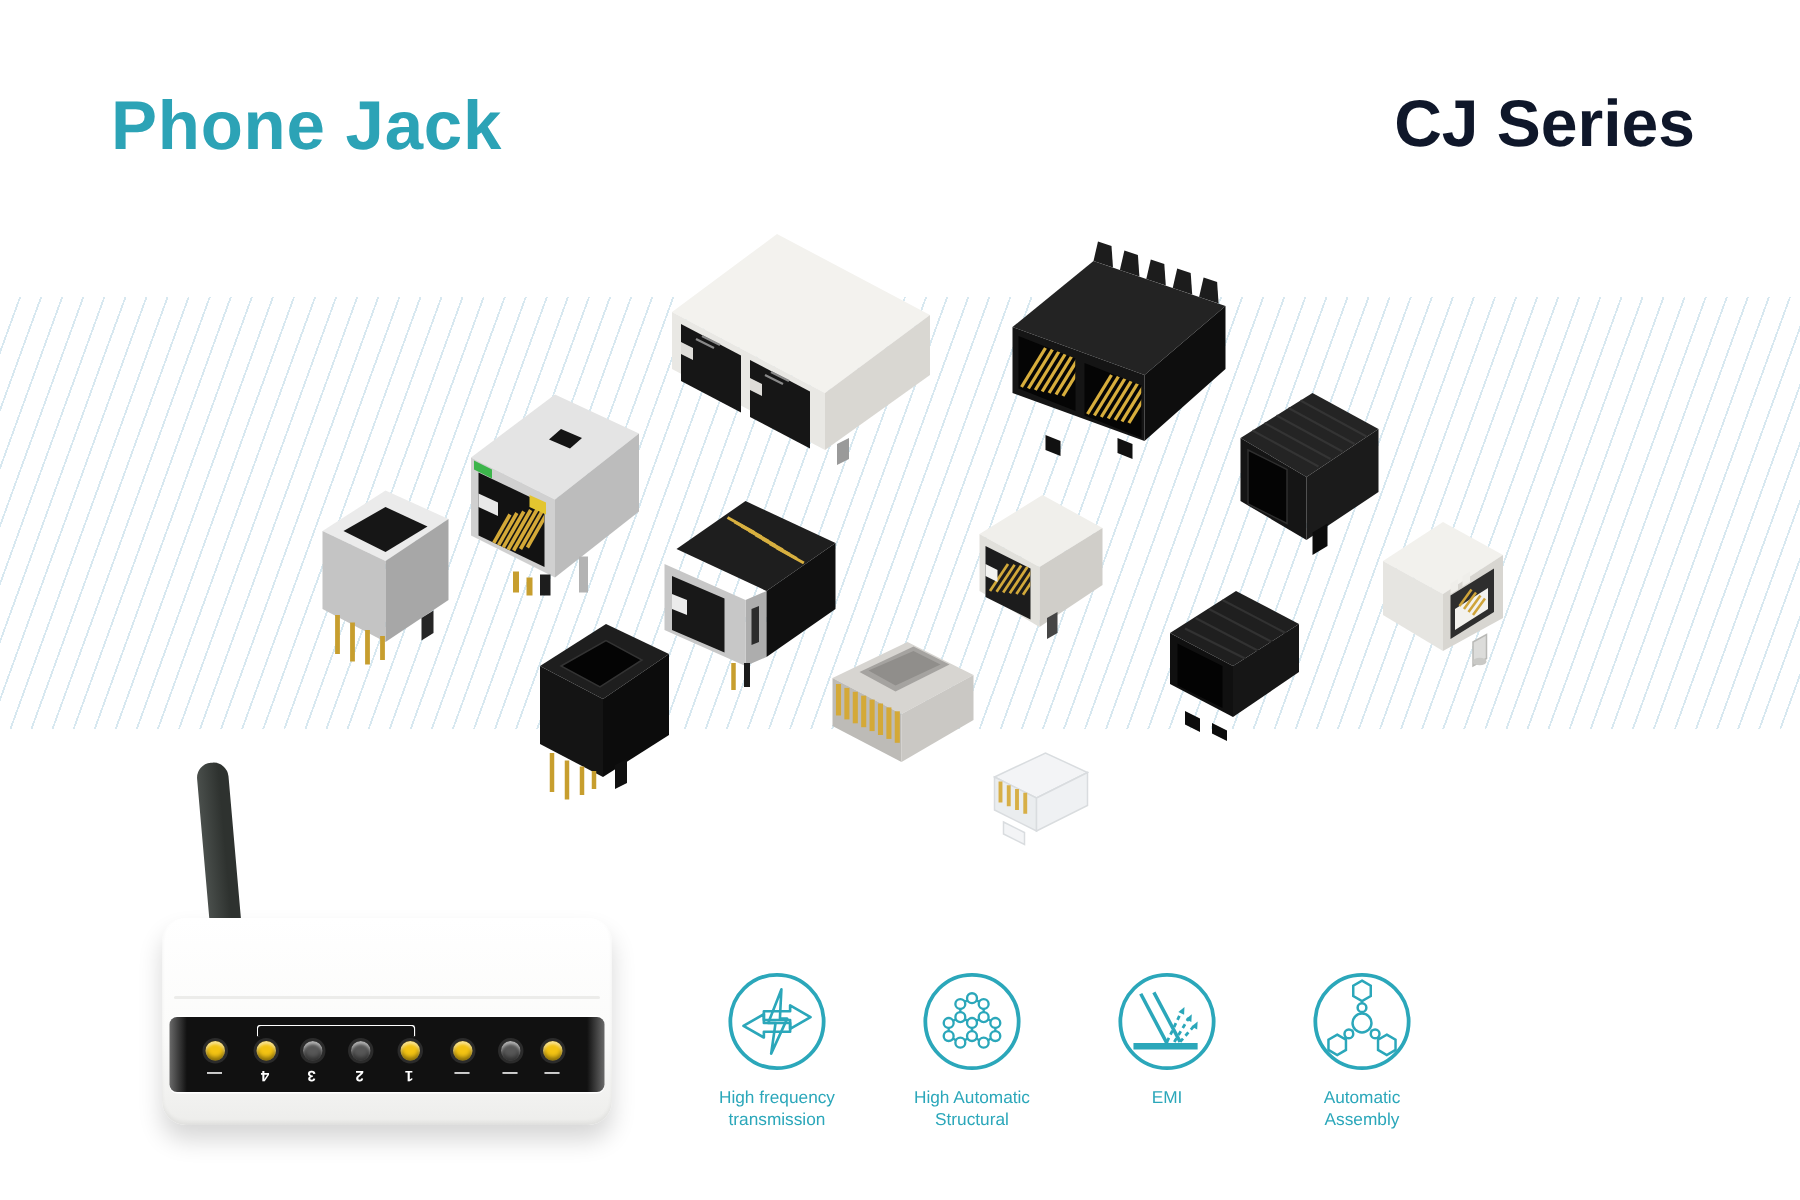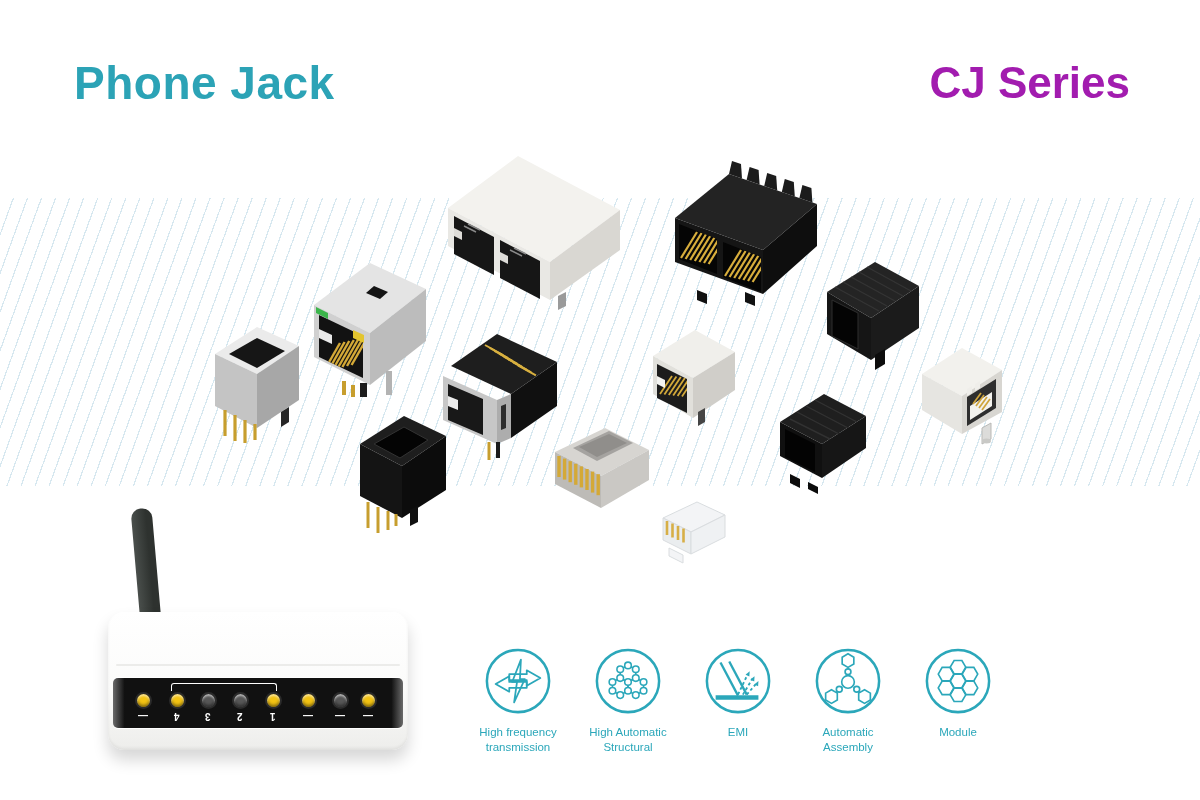--- a/index.html
+++ b/index.html
@@ -1,21 +1,21 @@
 <!DOCTYPE html>
 <html><head>
 <meta charset="utf-8">
 <style>
   html,body{margin:0;padding:0;background:#fff;}
   .stage{position:relative;width:1200px;height:800px;overflow:hidden;background:#ffffff;
          font-family:"Liberation Sans",sans-serif;}
   
   .title{position:absolute;left:74px;top:56px;font-size:46px;font-weight:700;
          color:#2ca3b6;letter-spacing:0.5px;}
-  .series{position:absolute;right:70px;top:58px;font-size:44px;font-weight:600;color:#a21caf;}
+  .series{position:absolute;right:70px;top:58px;font-size:44px;font-weight:600;color:#0f172a;}
   
   .band{position:absolute;left:0;top:198px;width:1200px;height:288px;
         background:repeating-linear-gradient(110deg,
           rgba(255,255,255,0) 0px, rgba(255,255,255,0) 12px,
           #d7e8f0 12px, #d7e8f0 13.2px);}
   .products-svg{position:absolute;left:0;top:140px;}
   
   .router{position:absolute;left:108px;top:506px;width:300px;height:244px;}
   .antenna{position:absolute;left:34px;top:2px;width:21px;height:132px;
            background:linear-gradient(90deg,#4a4f4c,#2e322f 70%);
@@ -30,21 +30,21 @@
   .led{position:absolute;top:14px;width:17px;height:17px;border-radius:50%;
        border:2px solid #2b2b2b;box-sizing:border-box;
        box-shadow:inset 0 2px 2px rgba(255,255,255,0.55), inset 0 -2px 3px rgba(0,0,0,0.45);}
   .mark{position:absolute;top:32px;width:24px;text-align:center;color:#ffffff;
         font-size:10px;font-weight:700;line-height:12px;}
   .mark.num span{display:inline-block;transform:rotate(180deg);}
   .bracket{position:absolute;left:58px;top:5px;width:104px;height:7px;
            border-top:1.6px solid #fff;border-left:1.6px solid #fff;border-right:1.6px solid #fff;
            border-radius:3px 3px 0 0;}
   
-  .features{position:absolute;left:463px;top:646px;display:flex;width:660px;}
+  .features{position:absolute;left:463px;top:646px;display:flex;width:660px;gap:20px;}
   .feat{width:110px;display:flex;flex-direction:column;align-items:center;}
   .feat svg{width:70px;height:70px;display:block;}
   .feat .lbl{margin-top:9px;font-size:11.5px;line-height:1.32;color:#2ba7ba;text-align:center;}
 </style>
 </head>
 <body>
 
 <div class="stage">
 
   <div class="title">Phone Jack</div>
@@ -380,33 +380,16 @@
           <circle cx="36" cy="26.5" r="3"></circle>
             <circle cx="27" cy="44.5" r="3"></circle>
             <circle cx="45" cy="44.5" r="3"></circle>
         </g>
       </svg>
       <div class="lbl">
         <span>Automatic</span><br><span>Assembly</span>
       </div>
     </div>
 
-    <div class="feat">
-      <svg viewBox="0 0 72 72">
-        <circle cx="36" cy="36" r="32" fill="none" stroke="#2ba7ba" stroke-width="2.6"></circle>
-        <g stroke="#2ba7ba" stroke-width="1.7" fill="none">
-          <polygon points="28,36 32,29.1 40,29.1 44,36 40,42.9 32,42.9"></polygon>
-          <polygon points="28,21.8 32,14.9 40,14.9 44,21.8 40,28.7 32,28.7"></polygon>
-          <polygon points="28,50.2 32,43.3 40,43.3 44,50.2 40,57.1 32,57.1"></polygon>
-          <polygon points="15.7,28.9 19.7,22 27.7,22 31.7,28.9 27.7,35.8 19.7,35.8"></polygon>
-          <polygon points="40.3,28.9 44.3,22 52.3,22 56.3,28.9 52.3,35.8 44.3,35.8"></polygon>
-          <polygon points="15.7,43.1 19.7,36.2 27.7,36.2 31.7,43.1 27.7,50 19.7,50"></polygon>
-          <polygon points="40.3,43.1 44.3,36.2 52.3,36.2 56.3,43.1 52.3,50 44.3,50"></polygon>
-        </g>
-      </svg>
-      <div class="lbl">
-        <span>Module</span><br><span></span>
-      </div>
-    </div>
 
 
   </div>
 </div>
 
 </body></html>

